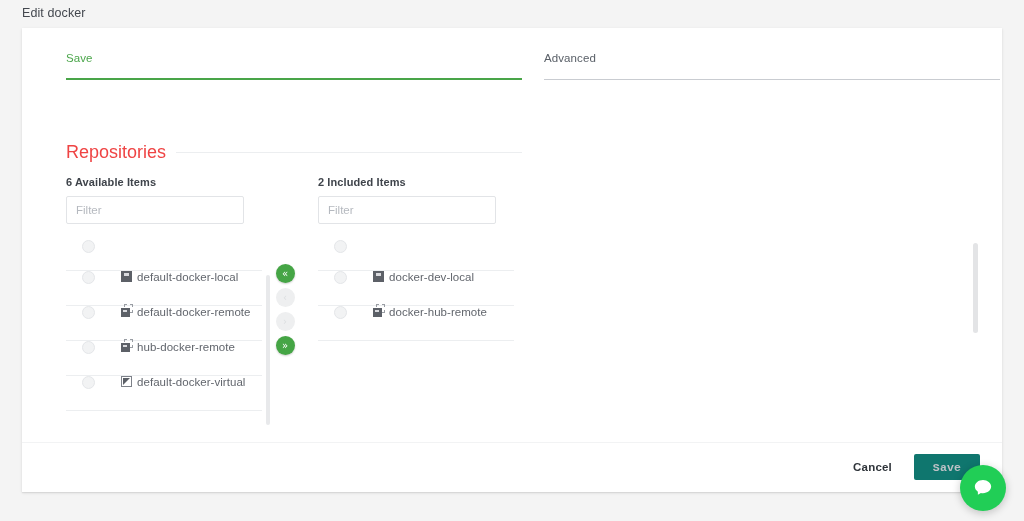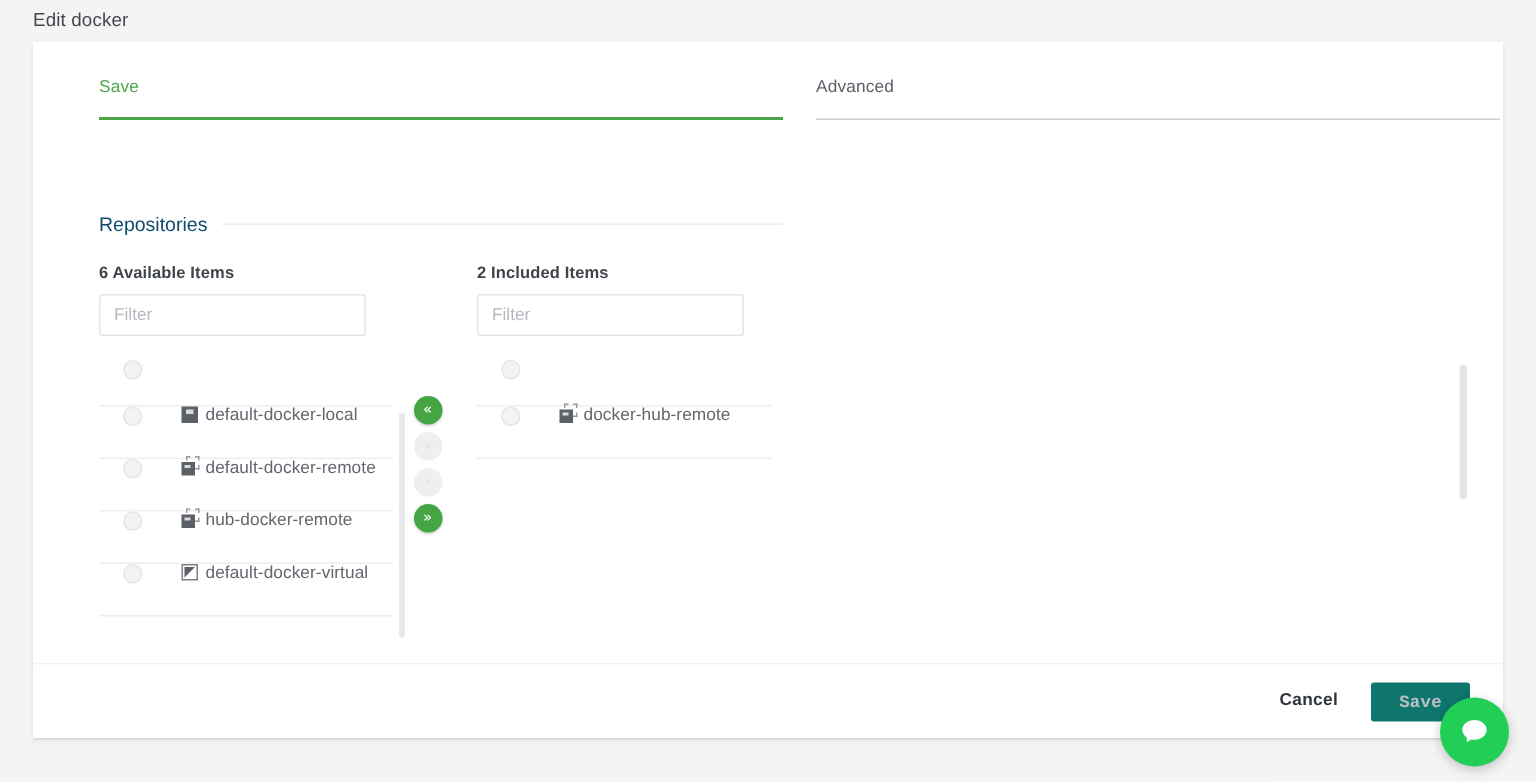--- a/index.html
+++ b/index.html
@@ -66,22 +66,22 @@
   .section-head {
     position: absolute;
     left: 44px;
     top: 114px;
     width: 456px;
     display: flex;
     align-items: center;
     gap: 10px;
   }
   .section-head-label {
-    font-size: 13px;
-    color: #0c4a6e;
+    font-size: 18px;
+    color: #ef4444;
     white-space: nowrap;
   }
   .section-head-rule {
     flex: 1;
     height: 1px;
     background: #eceef0;
   }
 
   
   .cols {
@@ -265,21 +265,21 @@
     top: 414px;
     width: 980px;
     height: 1px;
     background: #f2f3f4;
   }
   .footer {
     position: absolute;
     right: 22px;
     top: 425px;
     display: flex;
-    align-items: flex-end;
+    align-items: center;
     gap: 10px;
   }
   .btn-cancel {
     border: none;
     background: transparent;
     font-size: 11.5px;
     font-weight: bold;
     color: #2f343a;
     padding: 8px 12px;
     cursor: pointer;
@@ -399,20 +399,28 @@
 
     <div class="col col-included">
       <div class="col-count">2 Included Items</div>
       <input class="filter-input" type="text" placeholder="Filter" style="">
 
       <div class="list">
         <div class="list-row list-head-row">
           <span class="cb"></span>
         </div>
 
+        <div class="list-row">
+          <span class="cb"></span>
+          <span class="repo-icon ic-local">
+              <i class="box"></i>
+              <i class="slot"></i>
+            </span>
+          <span class="repo-label">docker-dev-local</span>
+        </div>
 
         <div class="list-row">
           <span class="cb"></span>
           <span class="repo-icon ic-remote">
               <i class="ghost"></i>
               <i class="box"></i>
               <i class="slot"></i>
             </span>
           <span class="repo-label">docker-hub-remote</span>
         </div>

